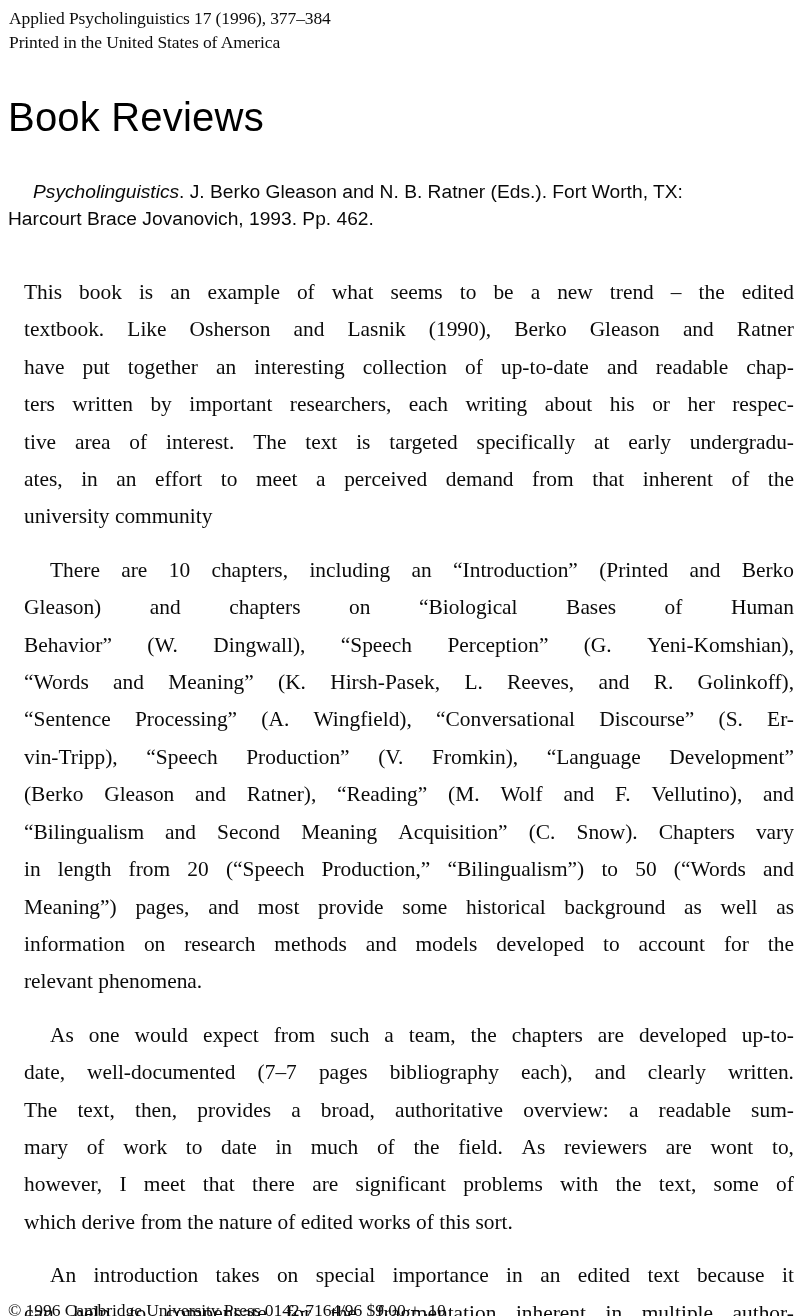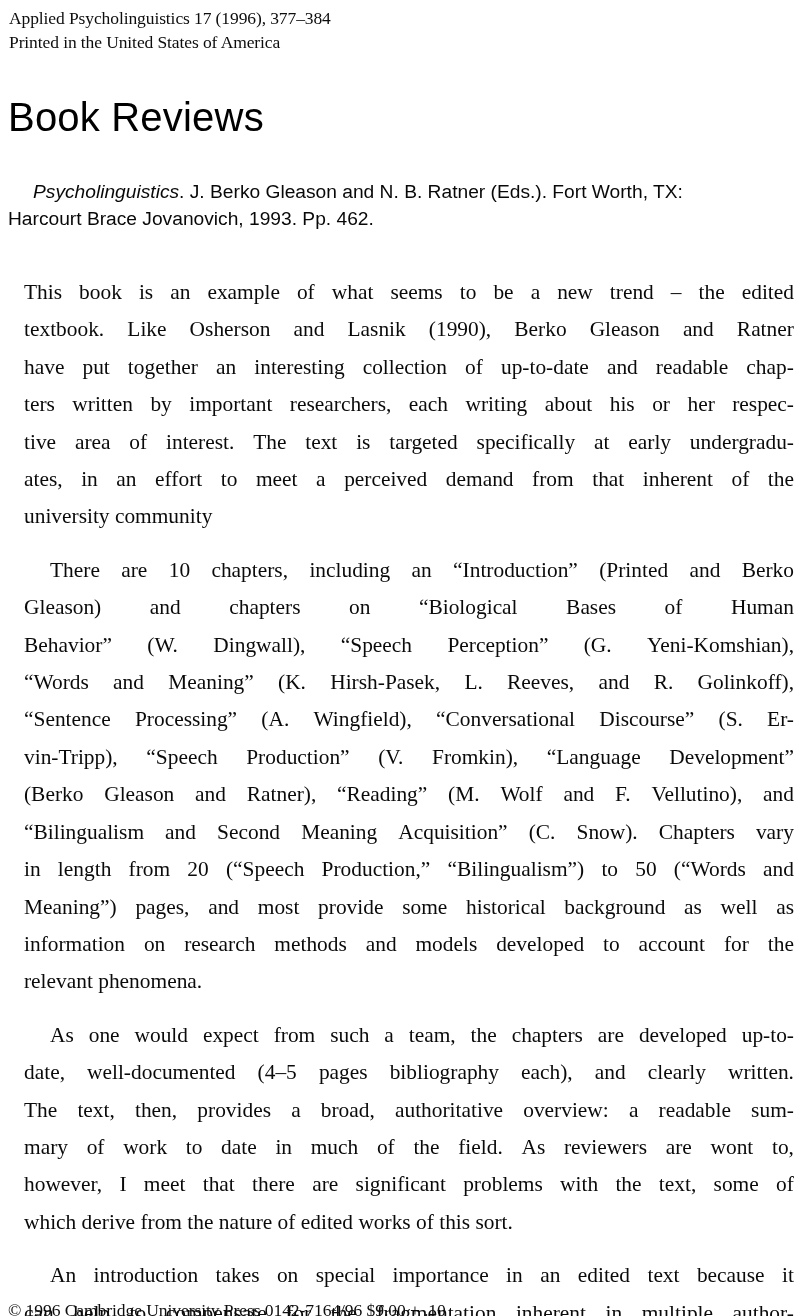--- a/index.html
+++ b/index.html
@@ -369,21 +369,21 @@
           <span>team,</span>
           <span>the</span>
           <span>chapters</span>
           <span>are</span>
           <span>developed</span>
           <span>up-to-</span>
         </span>
       <span class="ln j">
           <span>date,</span>
           <span>well-documented</span>
-          <span>(4–5</span>
+          <span>(7–7</span>
           <span>pages</span>
           <span>bibliography</span>
           <span>each),</span>
           <span>and</span>
           <span>clearly</span>
           <span>written.</span>
         </span>
       <span class="ln j">
           <span>The</span>
           <span>text,</span>

